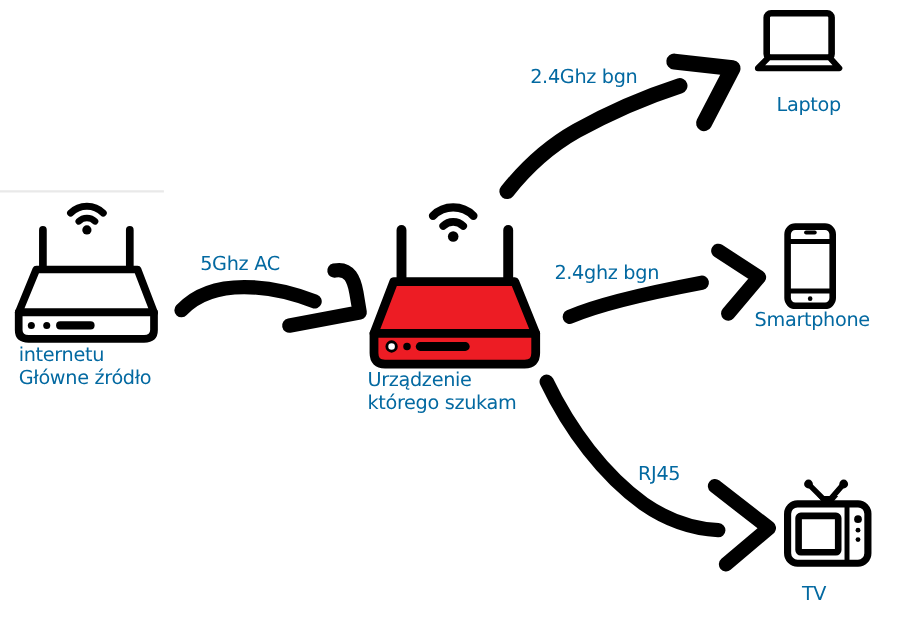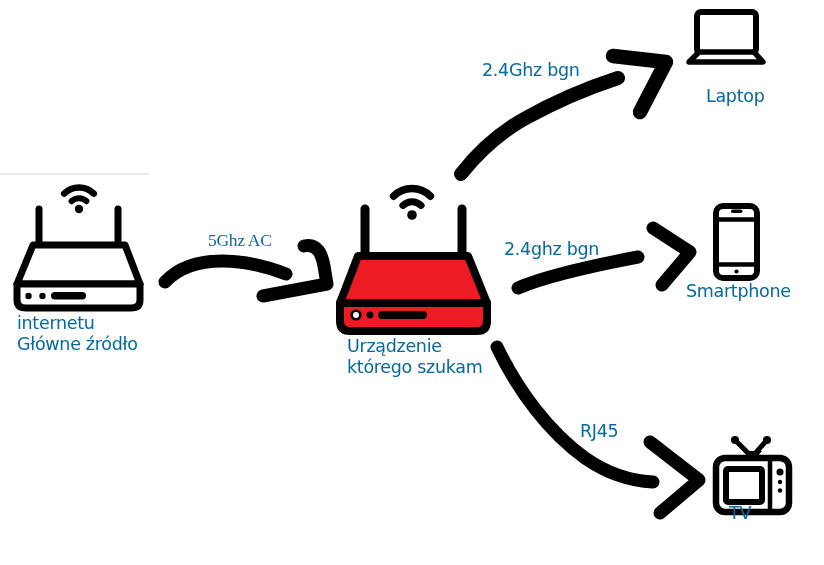--- a/index.html
+++ b/index.html
@@ -114,32 +114,32 @@
         <path d="M650,442 L699,480 L660,513" stroke-width="13"></path>
       </g>
     </g>
   </svg>
 
   <div class="lbl" style="left:17px;top:313px;">
     <div>internetu</div>
     <div>Główne źródło</div>
   </div>
 
-  <div class="lbl" style="left:347px;top:336px;">
+  <div class="lbl" style="left:334px;top:336px;">
     <div>Urządzenie</div>
     <div>którego szukam</div>
   </div>
 
   <div class="lbl" style="left:706px;top:86px;">Laptop</div>
 
   <div class="lbl" style="left:686px;top:281px;">Smartphone</div>
 
-  <div class="lbl" style="left:729px;top:503px;">TV</div>
+  <div class="lbl" style="left:729px;top:530px;">TV</div>
 
-  <div class="lbl" style="left:208px;top:230px;font-family:Liberation Serif, serif;">5Ghz AC</div>
+  <div class="lbl" style="left:182px;top:230px;">5Ghz AC</div>
 
   <div class="lbl" style="left:482px;top:60px;">2.4Ghz bgn</div>
 
   <div class="lbl" style="left:504px;top:239px;">2.4ghz bgn</div>
 
   <div class="lbl" style="left:580px;top:421px;">RJ45</div>
 
 </div>
 
 </body></html>

